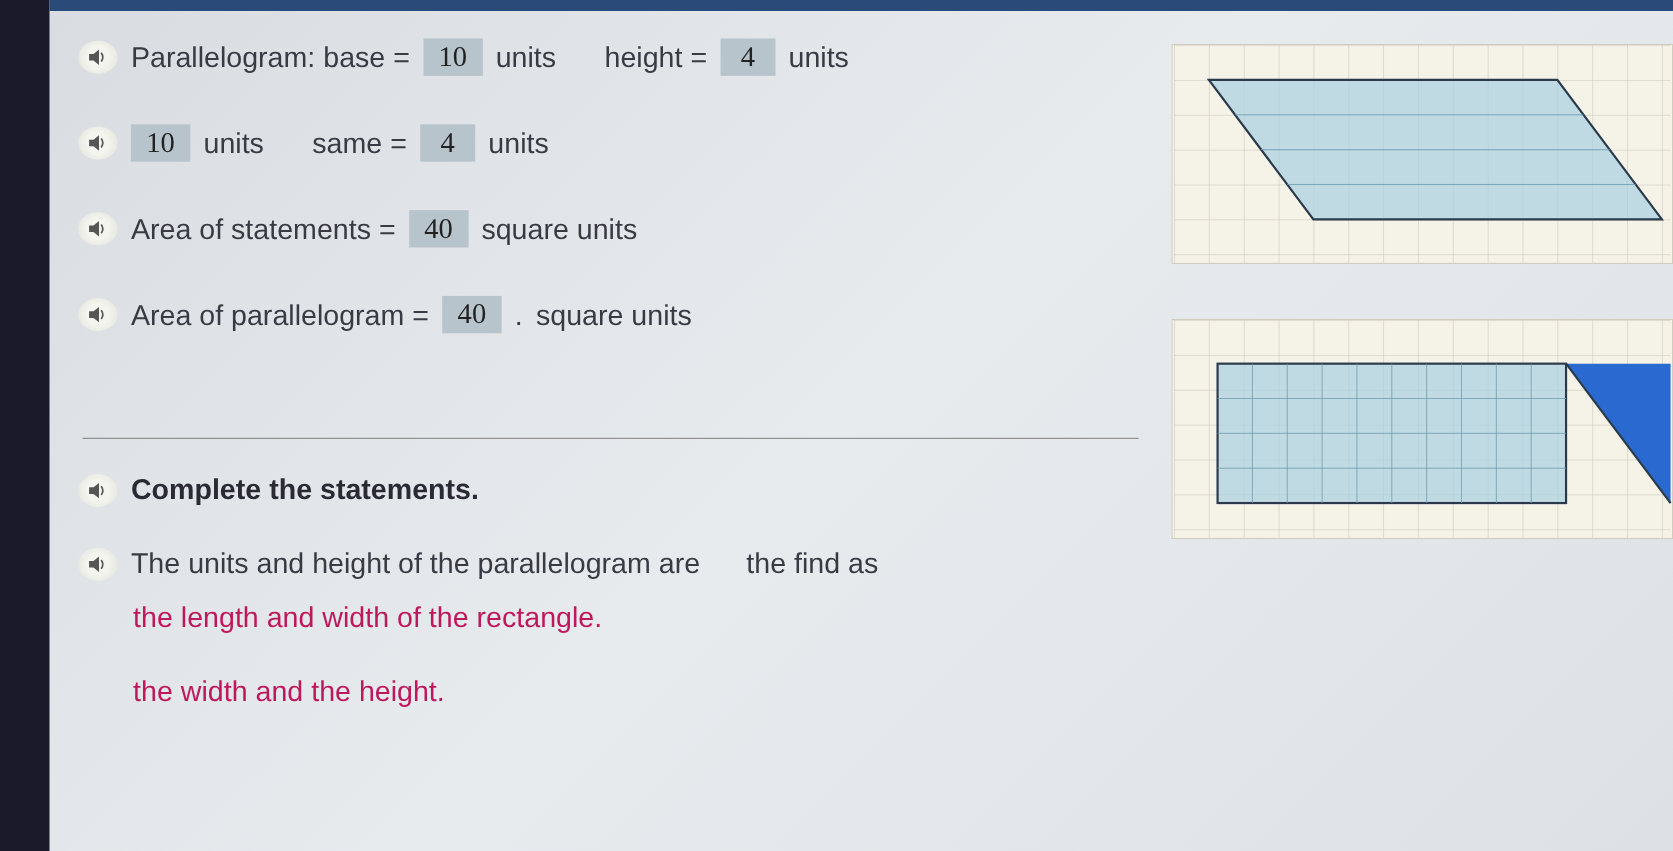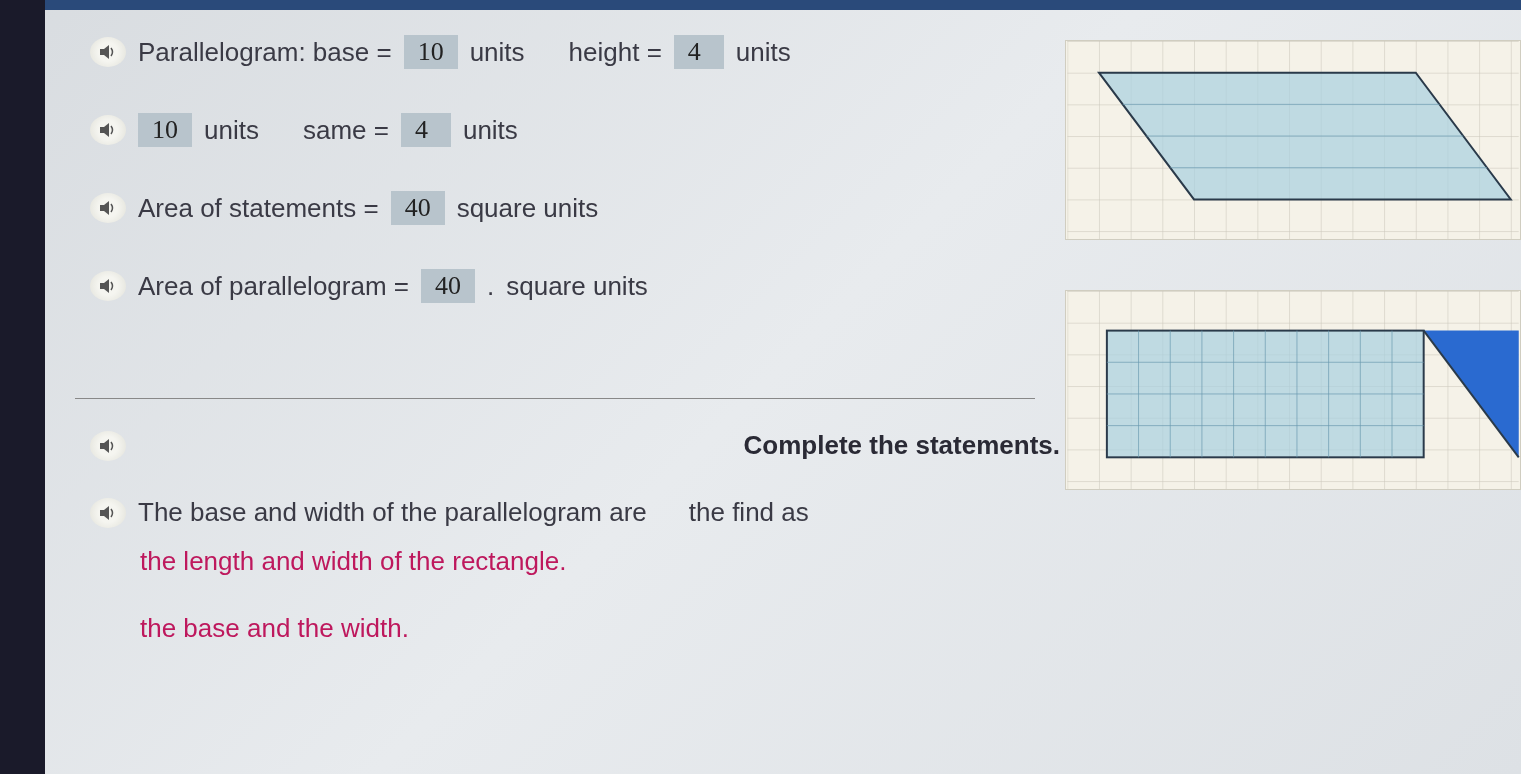--- a/index.html
+++ b/index.html
@@ -18,52 +18,52 @@
     background: #1a1a2a;
   }
   .top-bar {
     position: absolute;
     left: 45px; top: 0;
     width: 1476px; height: 10px;
     background: #2a4a7a;
   }
   .content {
     position: absolute;
-    left: 90px;
+    left: 71px;
     top: 35px;
     width: 970px;
   }
   .row {
     display: flex;
     align-items: center;
     gap: 12px;
     margin-bottom: 44px;
     font-size: 26px;
     color: #3a3a45;
   }
-  .row.tight { margin-bottom: 36px; justify-content: space-between; }
+  .row.tight { margin-bottom: 36px; }
   .audio-btn {
     width: 36px; height: 30px;
     background: radial-gradient(circle, #f5f5f0 40%, #e0e0d8 100%);
     border-radius: 50%;
     display: flex;
     align-items: center;
     justify-content: center;
     cursor: pointer;
     flex-shrink: 0;
   }
   .audio-btn svg { width: 20px; height: 16px; }
   .fill-box {
     background: #b8c4cc;
     padding: 2px 14px;
     font-family: 'Times New Roman', serif;
     font-size: 26px;
     color: #222;
     min-width: 50px;
-    text-align: left;
+    text-align: center;
     display: inline-block;
   }
   .dropdown {
     border: 1px solid #999;
     background: #f0f0ec;
     padding: 4px 10px;
     display: inline-flex;
     align-items: center;
     gap: 40px;
     font-size: 22px;
@@ -181,27 +181,27 @@
     <span class="bold">Complete the statements.</span>
   </div>
 
   <div class="row" style="margin-bottom:18px">
     <div class="audio-btn">
       <svg viewBox="0 0 20 16">
           <path d="M2 5 L6 5 L11 1 L11 15 L6 11 L2 11 Z" fill="#555"></path>
           <path d="M13 4 Q16 8 13 12" stroke="#555" fill="none" stroke-width="1.5"></path>
         </svg>
     </div>
-    <span>The base and width of the parallelogram are</span>
+    <span>The units and height of the parallelogram are</span>
     <span style="width:18px"></span>
     <span>the find as</span>
   </div>
   <div class="sub-line">the length and width of the rectangle.</div>
 
-  <div class="sub-line">the base and the width.</div>
+  <div class="sub-line">the width and the height.</div>
 
 </div>
 
 <div class="figure fig1">
   <svg class="grid-svg" viewBox="0 0 456 200">
     <defs>
       <pattern id="g1" width="32" height="32" patternUnits="userSpaceOnUse">
         <path d="M32 0 L0 0 0 32" fill="none" stroke="#c8c4b8" stroke-width="1"></path>
       </pattern>
     </defs>

